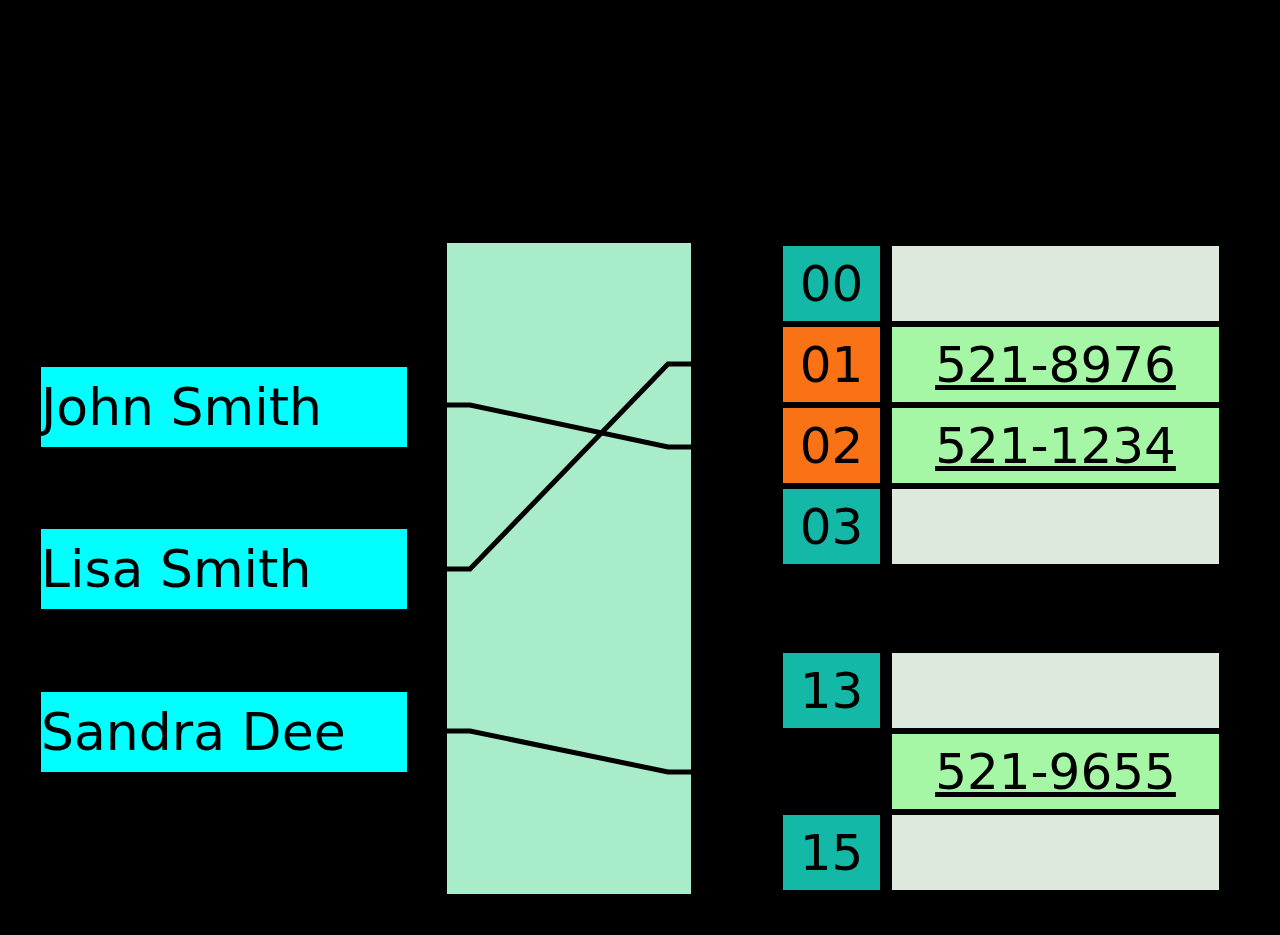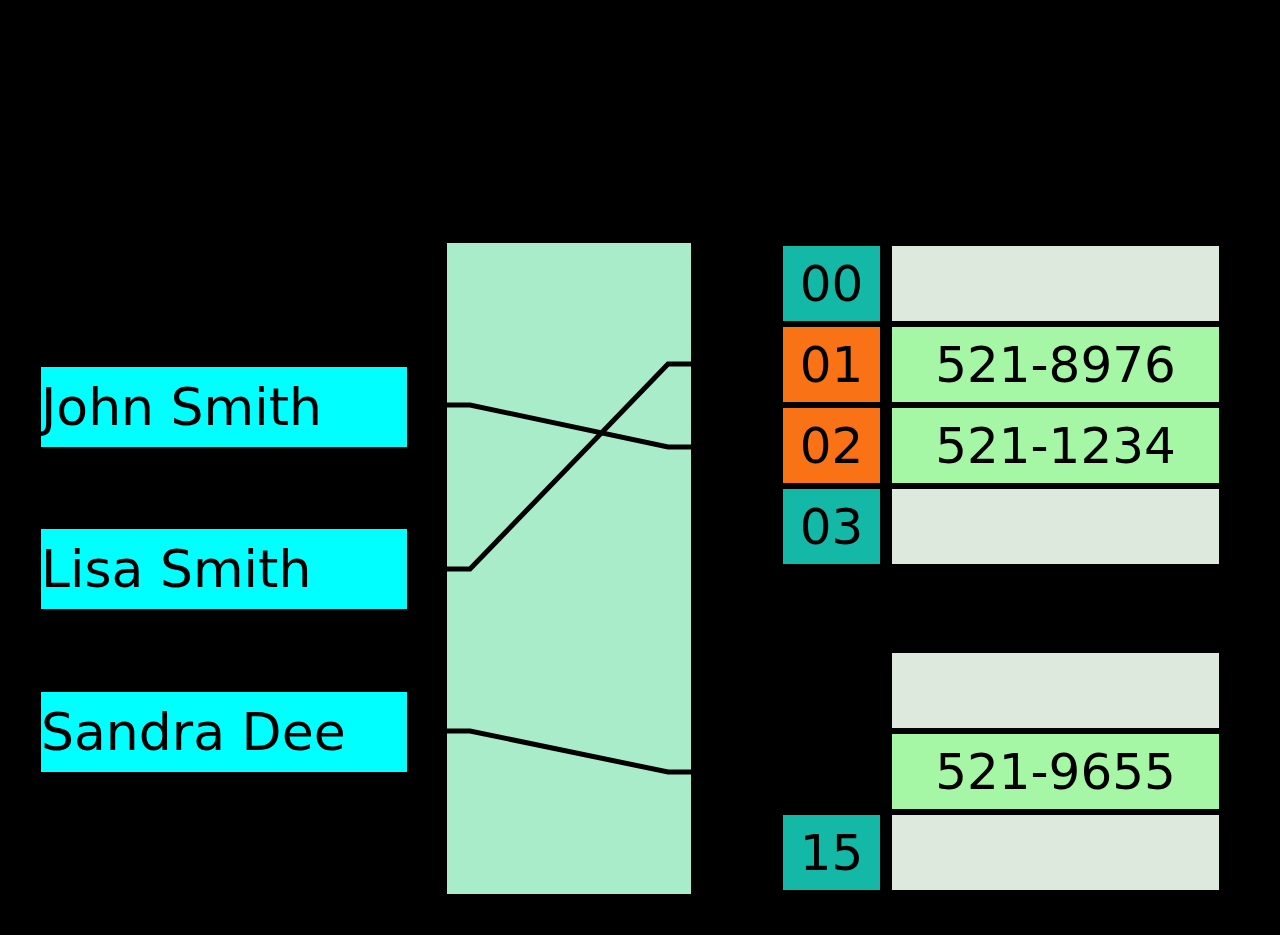--- a/index.html
+++ b/index.html
@@ -71,21 +71,21 @@
     left: 892px;
     width: 327px;
     height: 75px;
     background: #dee9de;
     display: flex;
     align-items: center;
     justify-content: center;
     font-size: 50px;
     white-space: nowrap;
   }
-  .entry-cell.occupied { background: #a5f7a5; }
+  .entry-cell.occupied { background: #a5f7a5; text-decoration: underline; }
 
   .row-0 { top: 246px; }
   .row-1 { top: 327px; }
   .row-2 { top: 408px; }
   .row-3 { top: 489px; }
   .row-4 { top: 653px; }
   .row-5 { top: 734px; }
   .row-6 { top: 815px; }
 </style>
 </head>
@@ -116,20 +116,23 @@
   </div>
   <div class="bucket-cell row-1 occupied">
     <span>01</span>
   </div>
   <div class="bucket-cell row-2 occupied">
     <span>02</span>
   </div>
   <div class="bucket-cell row-3">
     <span>03</span>
   </div>
+  <div class="bucket-cell row-4">
+    <span>13</span>
+  </div>
   <div class="bucket-cell row-6">
     <span>15</span>
   </div>
 
   <div class="entry-cell row-0">
     <span></span>
   </div>
   <div class="entry-cell row-1 occupied">
     <span>521-8976</span>
   </div>

